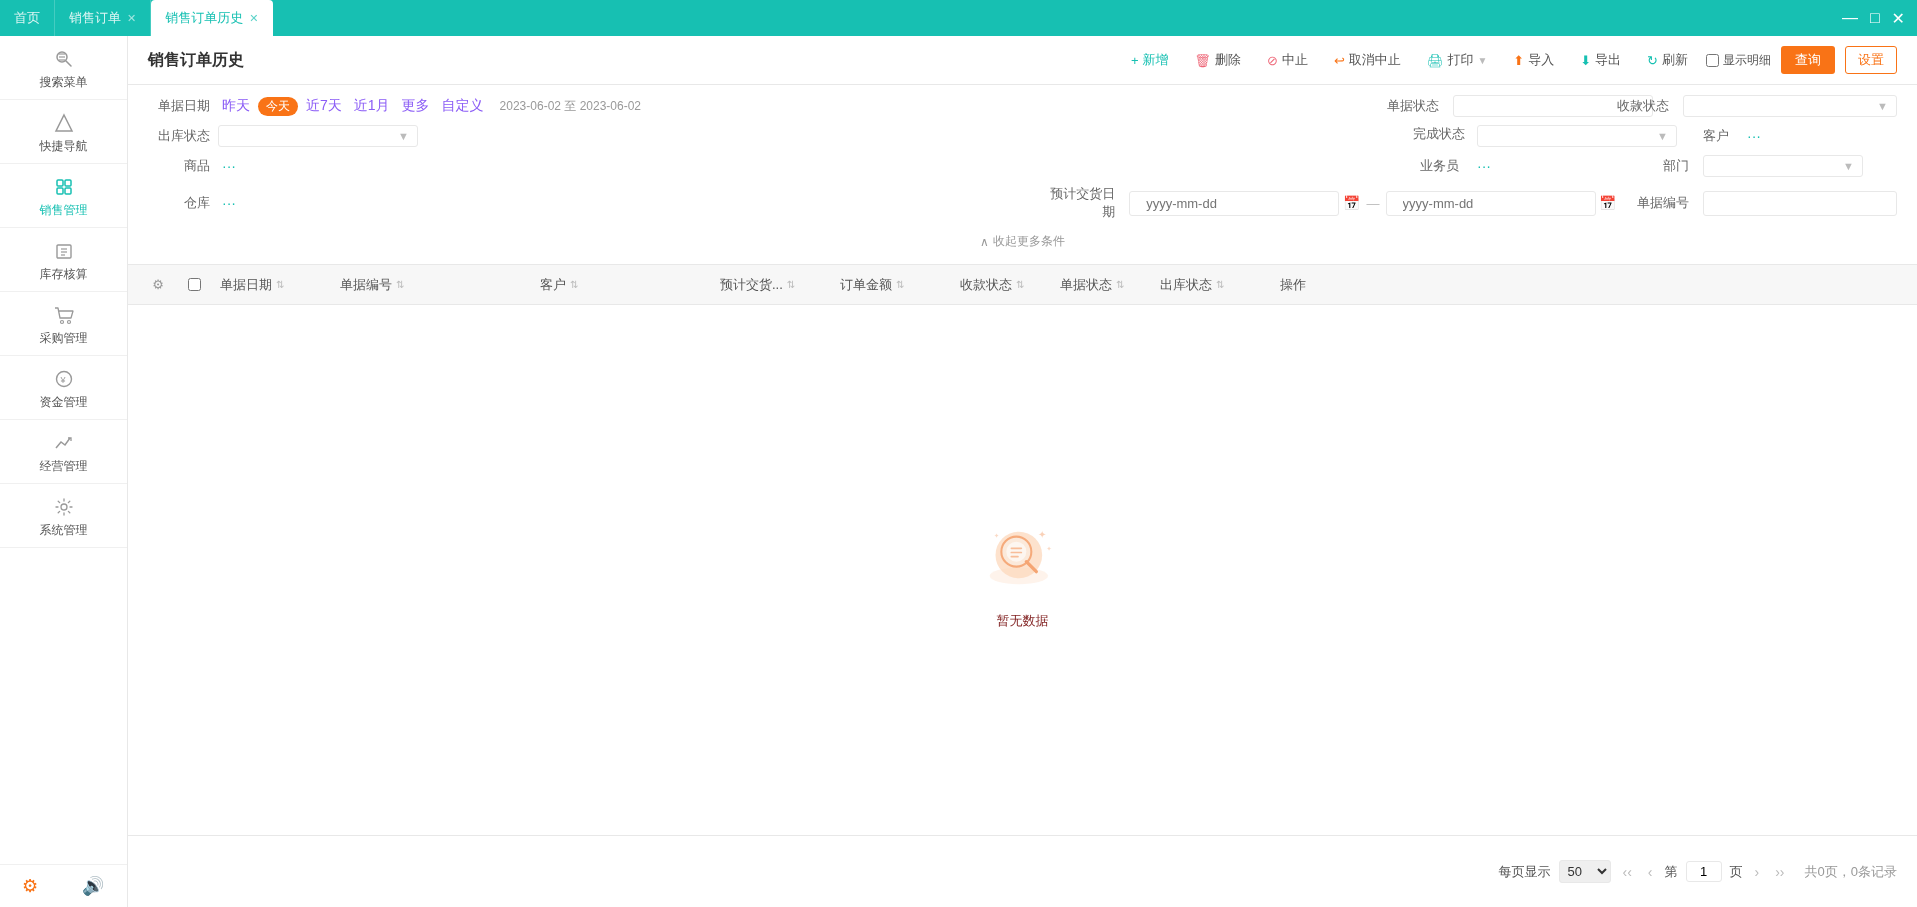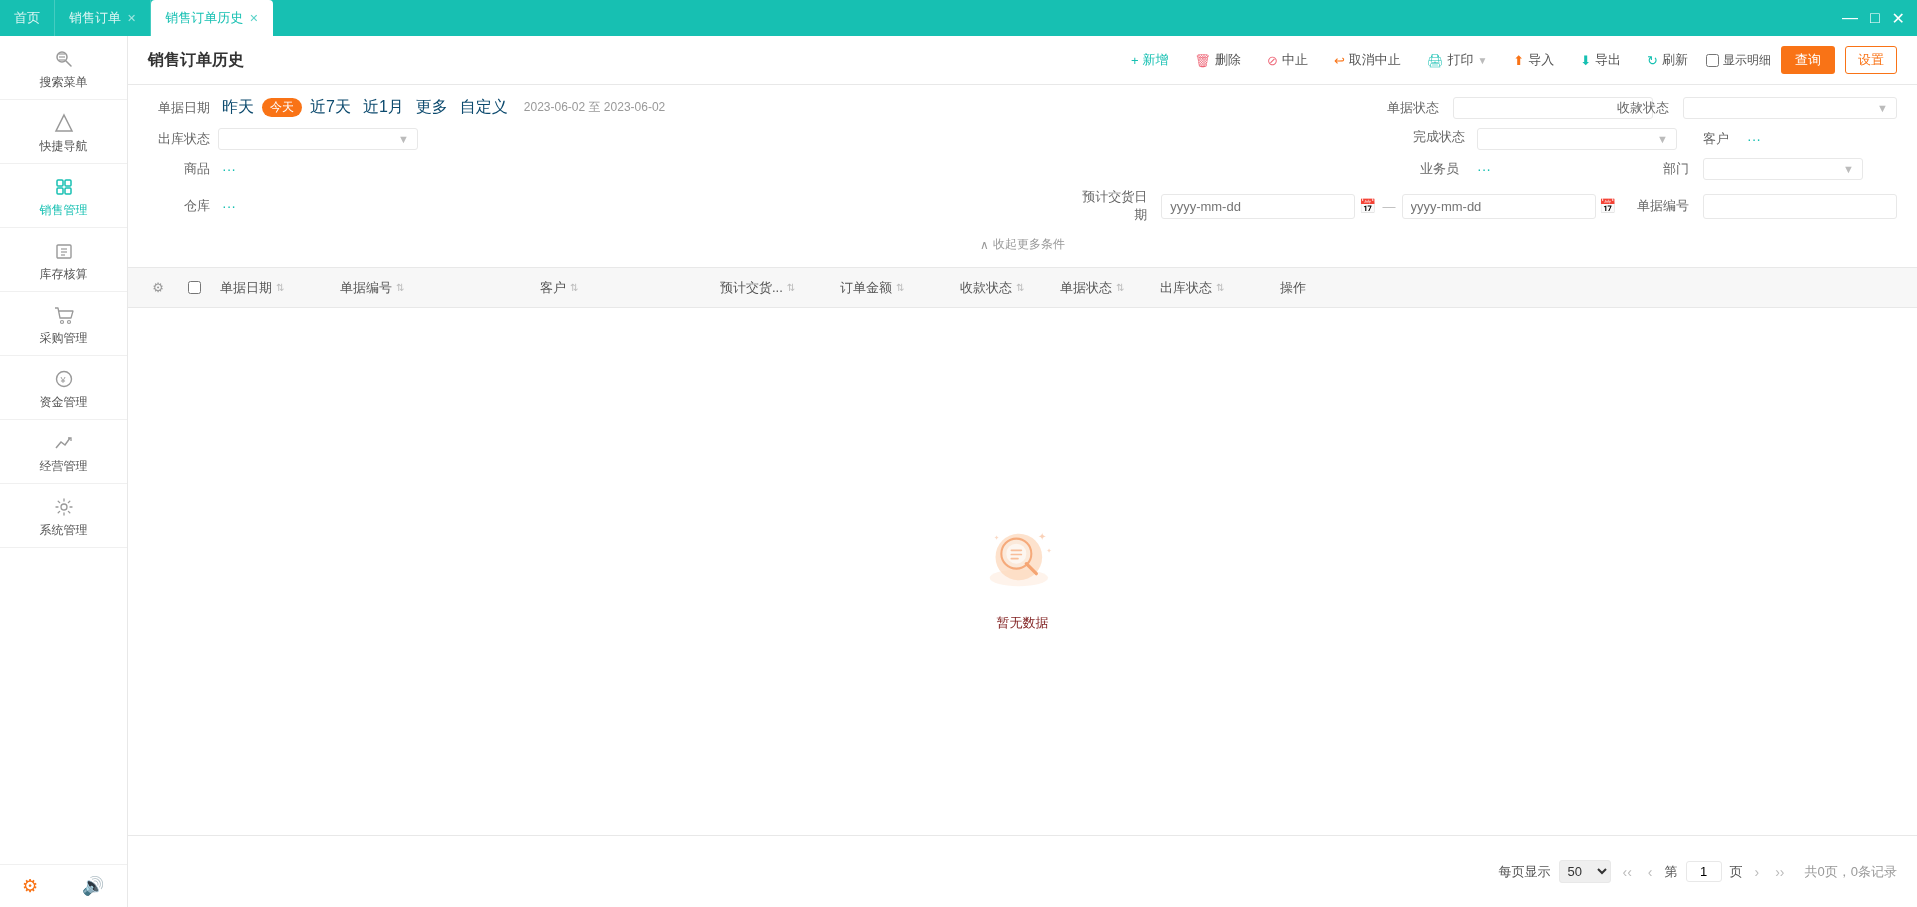--- a/index.html
+++ b/index.html
@@ -193,22 +193,22 @@
       display: flex;
       align-items: center;
       gap: 6px;
     }
     .date-quick-btns {
       display: flex;
       gap: 4px;
       align-items: center;
     }
     .date-btn {
-      font-size: 16px;
-      color: #0c4a6e;
+      font-size: 14px;
+      color: #8b5cf6;
       cursor: pointer;
       background: none;
       border: none;
       padding: 2px 4px;
     }
     .date-btn.active-badge {
       background: #f97316;
       color: white;
       border-radius: 10px;
       padding: 1px 8px;
@@ -249,21 +249,21 @@
       padding: 0 4px;
     }
     .date-input-group {
       display: flex;
       align-items: center;
       gap: 4px;
     }
     .date-input {
       border: 1px solid #e8e8e8;
       border-radius: 3px;
-      padding: 4px 8px;
+      padding: 4px 16px;
       font-size: 13px;
       color: #bbb;
       min-width: 120px;
       background: #fff;
     }
     .date-icon { color: #f97316; font-size: 14px; cursor: pointer; }
     .collapse-btn {
       display: flex;
       align-items: center;
       justify-content: center;

